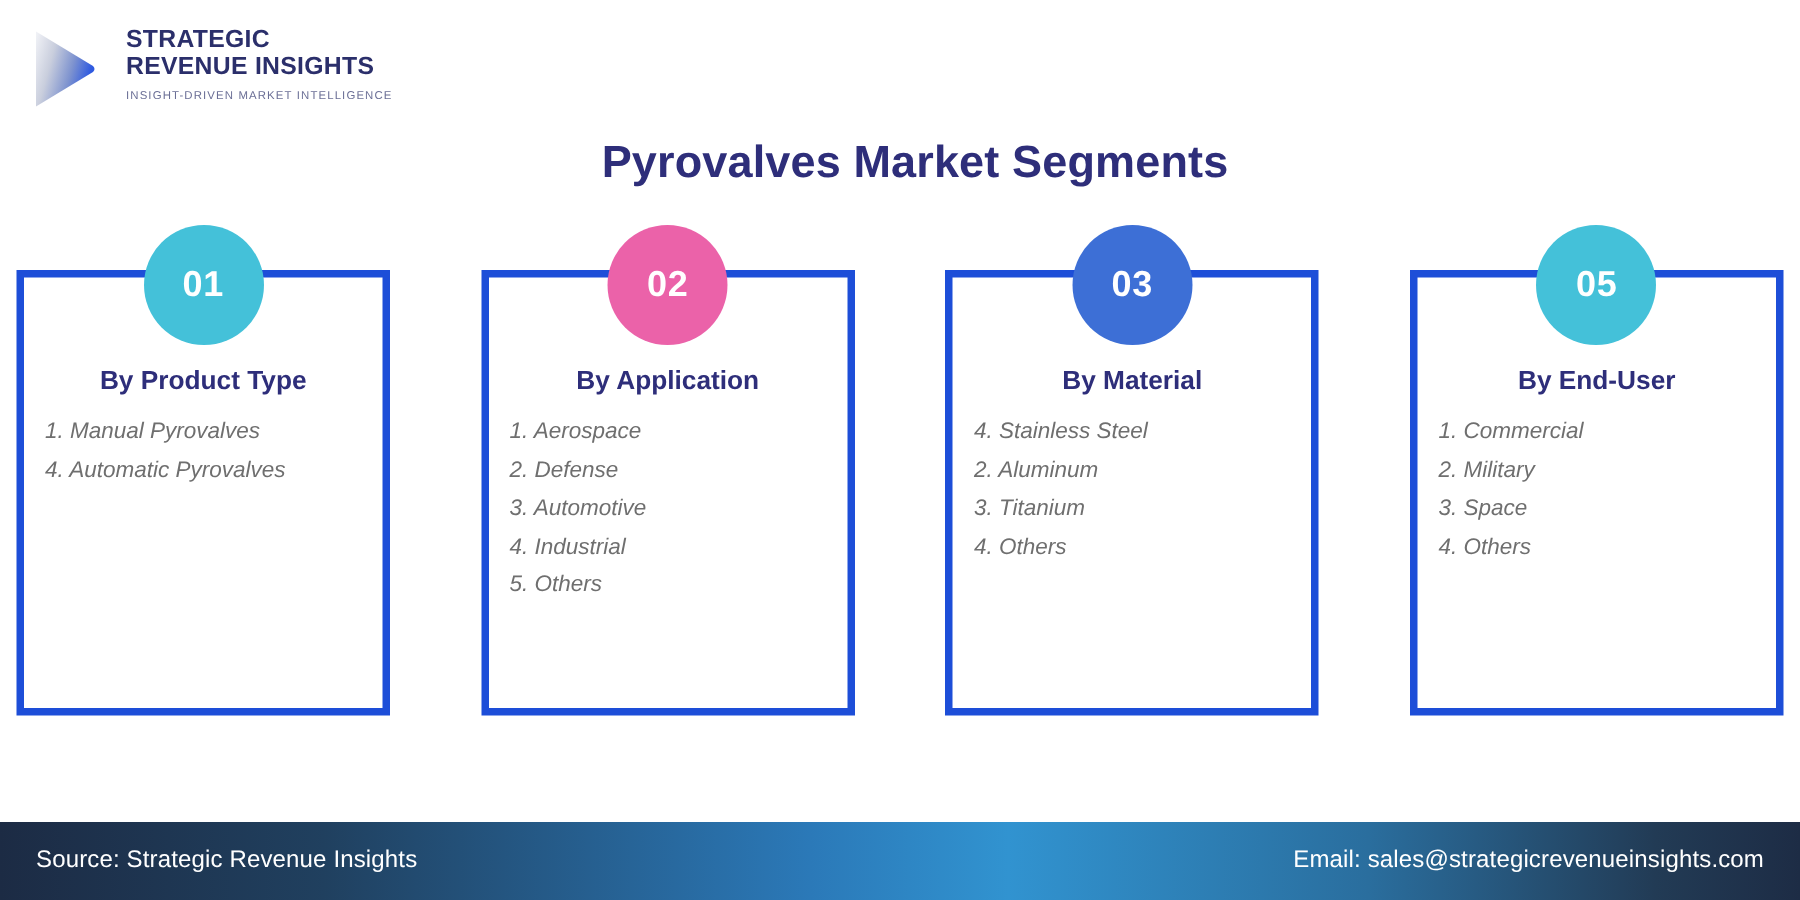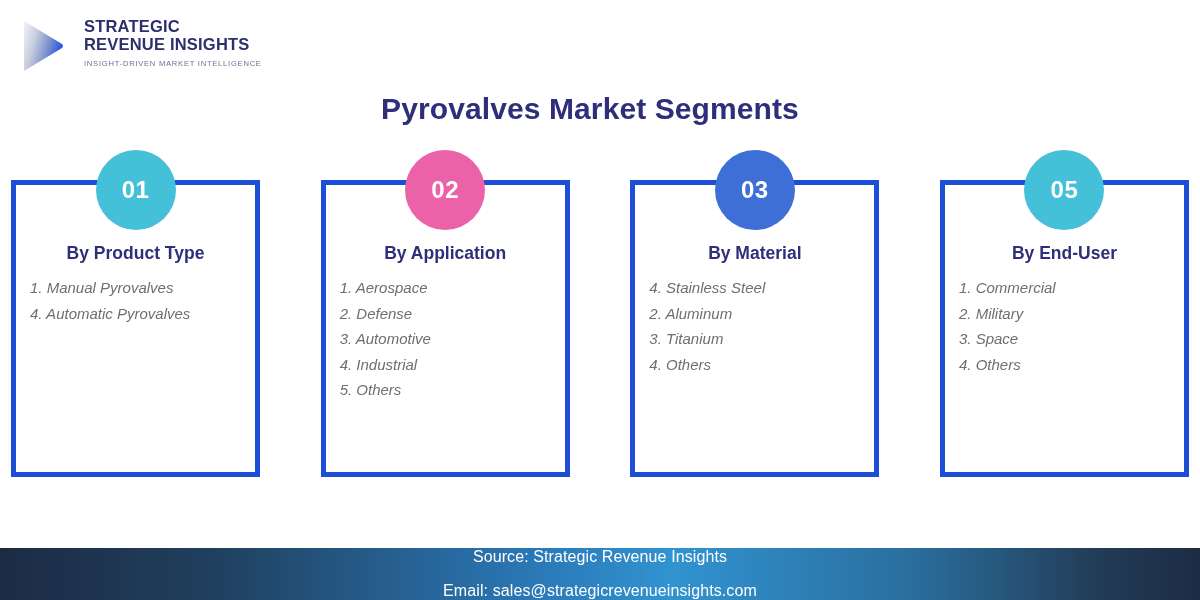--- a/index.html
+++ b/index.html
@@ -57,20 +57,21 @@
     position: absolute;
     left: 0;
     top: 92px;
     width: 1180px;
     text-align: center;
     font-family: "Liberation Sans", sans-serif;
     font-weight: 700;
     font-size: 30px;
     color: #2e2e7a;
     letter-spacing: 0.1px;
+    padding-left: 20px;
   }
 
   
   .cards-row {
     position: absolute;
     left: 11px;
     top: 180px;
     width: 1178px;
     height: 297px;
     display: flex;
@@ -143,21 +144,20 @@
        #2b79b8 45%,
        #3193d0 56%,
        #2a6e9e 76%,
        #223b55 92%,
        #1d2c45 100%);
     display: flex;
     align-items: center;
     justify-content: space-between;
     box-sizing: border-box;
     padding: 0 24px;
-    flex-direction: column;
   }
   .footer-text {
     font-family: "Liberation Sans", sans-serif;
     font-size: 16px;
     color: #ffffff;
     letter-spacing: 0.1px;
   }
 </style>
 </head>
 <body>

